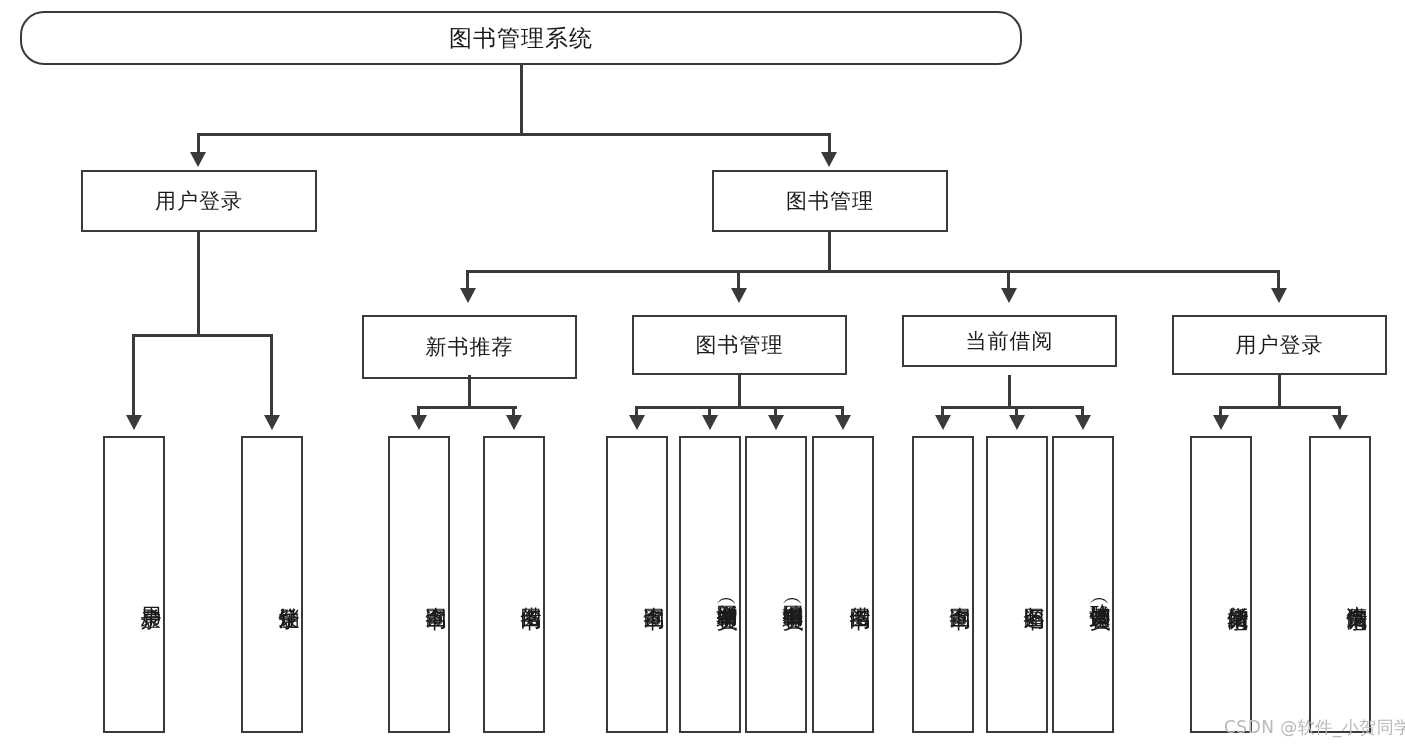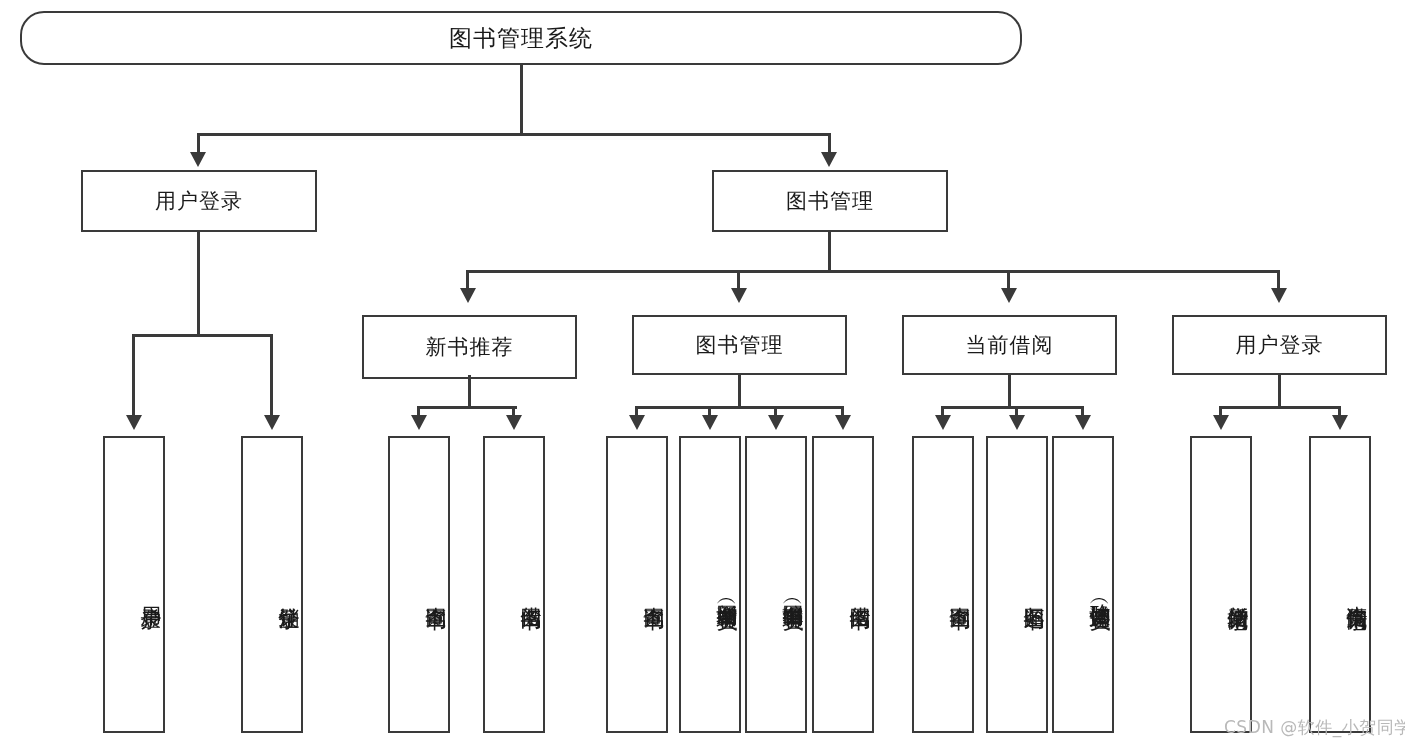--- a/index.html
+++ b/index.html
@@ -95,21 +95,21 @@
   <div class="arrow" style="left:460px;  top:288px;"></div>
   <div class="vline" style="left:737px;  top:270px; height:20px;"></div>
   <div class="arrow" style="left:731px;  top:288px;"></div>
   <div class="vline" style="left:1007px; top:270px; height:20px;"></div>
   <div class="arrow" style="left:1001px; top:288px;"></div>
   <div class="vline" style="left:1277px; top:270px; height:20px;"></div>
   <div class="arrow" style="left:1271px; top:288px;"></div>
 
   <div class="node lvl3" id="node-lvl3-0" style="left: 362px; top: 315px; width: 215px; height: 64px;">新书推荐</div>
   <div class="node lvl3" id="node-lvl3-1" style="left: 632px; top: 315px; width: 215px; height: 60px;">图书管理</div>
-  <div class="node lvl3" id="node-lvl3-2" style="left: 902px; top: 315px; width: 215px; height: 60px;">当前借阅</div>
+  <div class="node lvl3" id="node-lvl3-2" style="left: 902px; top: 315px; width: 215px; height: 52px;">当前借阅</div>
   <div class="node lvl3" id="node-lvl3-3" style="left: 1172px; top: 315px; width: 215px; height: 60px;">用户登录</div>
 
   <div class="vline" style="left:468px; top:375px; height:31px;"></div>
   <div class="hline" style="left:417px; top:406px; width:100px;"></div>
   <div class="vline" style="left:417px; top:406px; height:12px;"></div>
   <div class="arrow" style="left:411px; top:415px;"></div>
   <div class="vline" style="left:512px; top:406px; height:12px;"></div>
   <div class="arrow" style="left:506px; top:415px;"></div>
 
   <div class="vline" style="left:738px; top:375px; height:31px;"></div>

